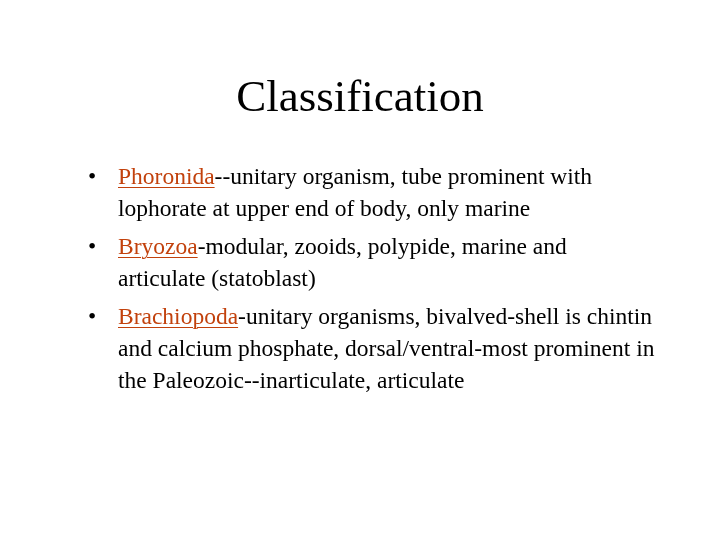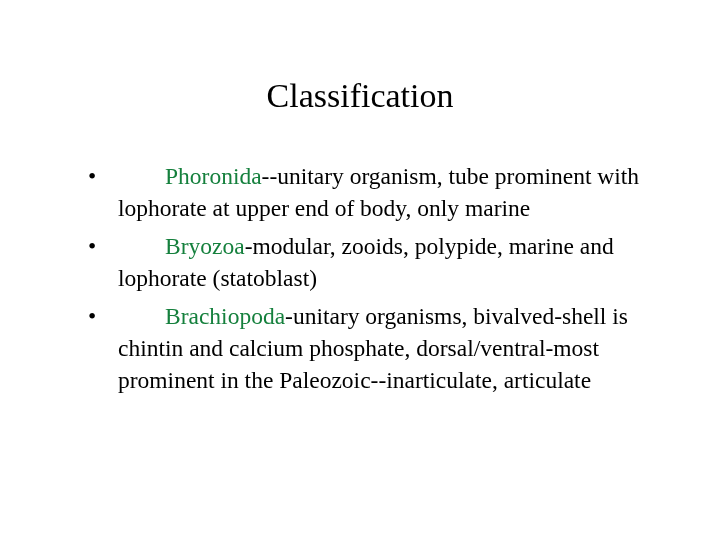--- a/index.html
+++ b/index.html
@@ -14,21 +14,21 @@
       overflow: hidden;
       font-family: "Liberation Serif", "DejaVu Serif", serif;
       color: #000000;
     }
     .title {
       position: absolute;
       left: 0;
       top: 66px;
       width: 720px;
       text-align: center;
-      font-size: 34px;
+      font-size: 45px;
       line-height: 60px;
       margin: 0;
       font-weight: normal;
     }
     .bullets {
       position: absolute;
       left: 88px;
       top: 160px;
       width: 570px;
       margin: 0;
@@ -42,38 +42,38 @@
       padding-left: 30px;
       margin-bottom: 6px;
     }
     .bullet-dot {
       position: absolute;
       left: 0;
       top: 0;
       width: 20px;
     }
     .term-link {
-      color: #15803d;
+      color: #c2410c;
+      text-decoration: underline;
       text-decoration-thickness: 1px;
       text-underline-offset: 3px;
       cursor: pointer;
-      margin-left: 47px;
     }
   </style>
 </head>
 <body>
 
 <h1 class="title">Classification</h1>
 
 <ul class="bullets">
   <li class="bullet">
     <span class="bullet-dot">•</span>
     <a class="term-link">Phoronida</a><span>--unitary organism, tube prominent with lophorate at upper end of body, only marine</span>
   </li>
   <li class="bullet">
     <span class="bullet-dot">•</span>
-    <a class="term-link">Bryozoa</a><span>-modular, zooids, polypide, marine and lophorate (statoblast)</span>
+    <a class="term-link">Bryozoa</a><span>-modular, zooids, polypide, marine and articulate (statoblast)</span>
   </li>
   <li class="bullet">
     <span class="bullet-dot">•</span>
     <a class="term-link">Brachiopoda</a><span>-unitary organisms, bivalved-shell is chintin and calcium phosphate, dorsal/ventral-most prominent in the Paleozoic--inarticulate, articulate</span>
   </li>
 </ul>
 
 </body></html>

